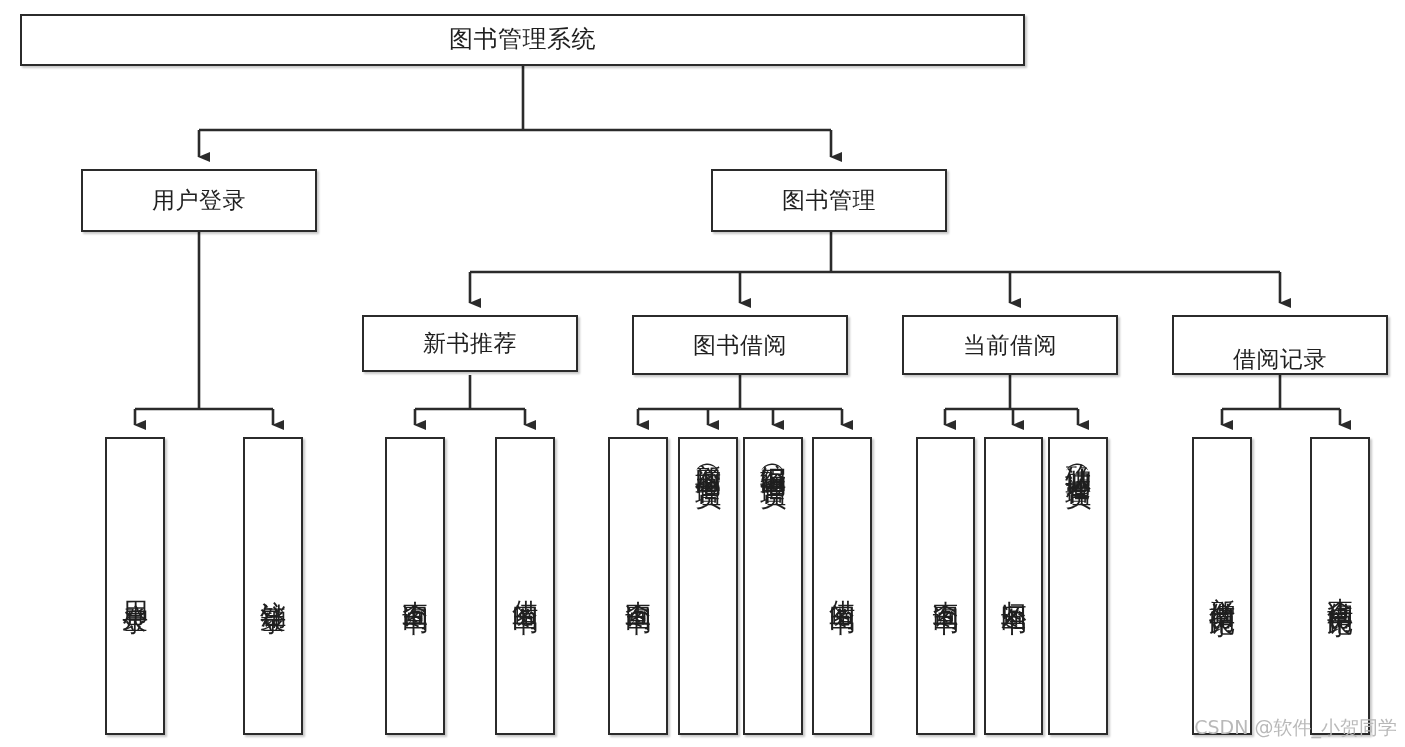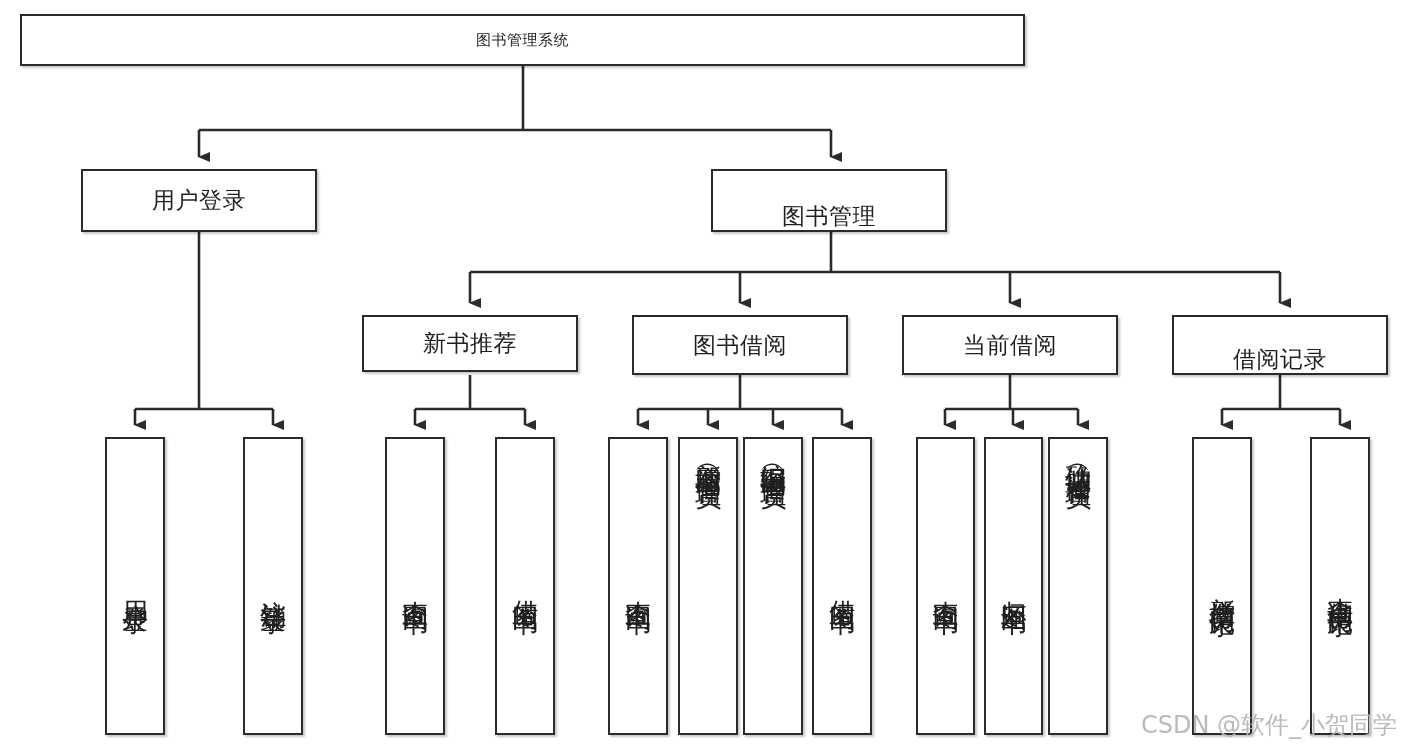--- a/index.html
+++ b/index.html
@@ -40,21 +40,21 @@
     text-align: center;
     line-height: 1.22;
     letter-spacing: 0.5px;
   }
   
   .node.h .label {
     font-size: 23px;
     white-space: nowrap;
   }
   .node.root .label {
-    font-size: 15px;
+    font-size: 24px;
   }
   
   .node.v {
     align-items: flex-start;
     justify-content: center;
     padding-top: 4px;
   }
   .node.v .label {
     writing-mode: vertical-rl;
     text-orientation: upright;
@@ -65,21 +65,21 @@
   }
   
   .node.v.mid {
     align-items: center;
     padding-top: 0;
   }
   #watermark {
     position: absolute;
     right: 8px;
     bottom: 6px;
-    font-size: 24px;
+    font-size: 19px;
     color: #b9b9b9;
     white-space: nowrap;
     z-index: 5;
     font-family: "DejaVu Sans", "Liberation Sans", sans-serif;
   }
 </style>
 </head>
 <body>
 
 <div id="canvas">
@@ -135,21 +135,21 @@
   </svg>
 
   <div class="node h root" style="left:20px; top:14px; width:1005px; height:52px;">
     <span class="label">图书管理系统</span>
   </div>
 
   <div class="node h" style="left:81px; top:169px; width:236px; height:63px;">
     <span class="label">用户登录</span>
   </div>
 
-  <div class="node h" style="left:711px; top:169px; width:236px; height:63px;align-items:flex-end;">
+  <div class="node h" style="left:711px; top:169px; width:236px; height:63px;">
     <span class="label">图书管理</span>
   </div>
 
   <div class="node h" style="left:362px; top:315px; width:216px; height:57px;">
     <span class="label">新书推荐</span>
   </div>
 
   <div class="node h" style="left:902px; top:315px; width:216px; height:60px;">
     <span class="label">当前借阅</span>
   </div>

